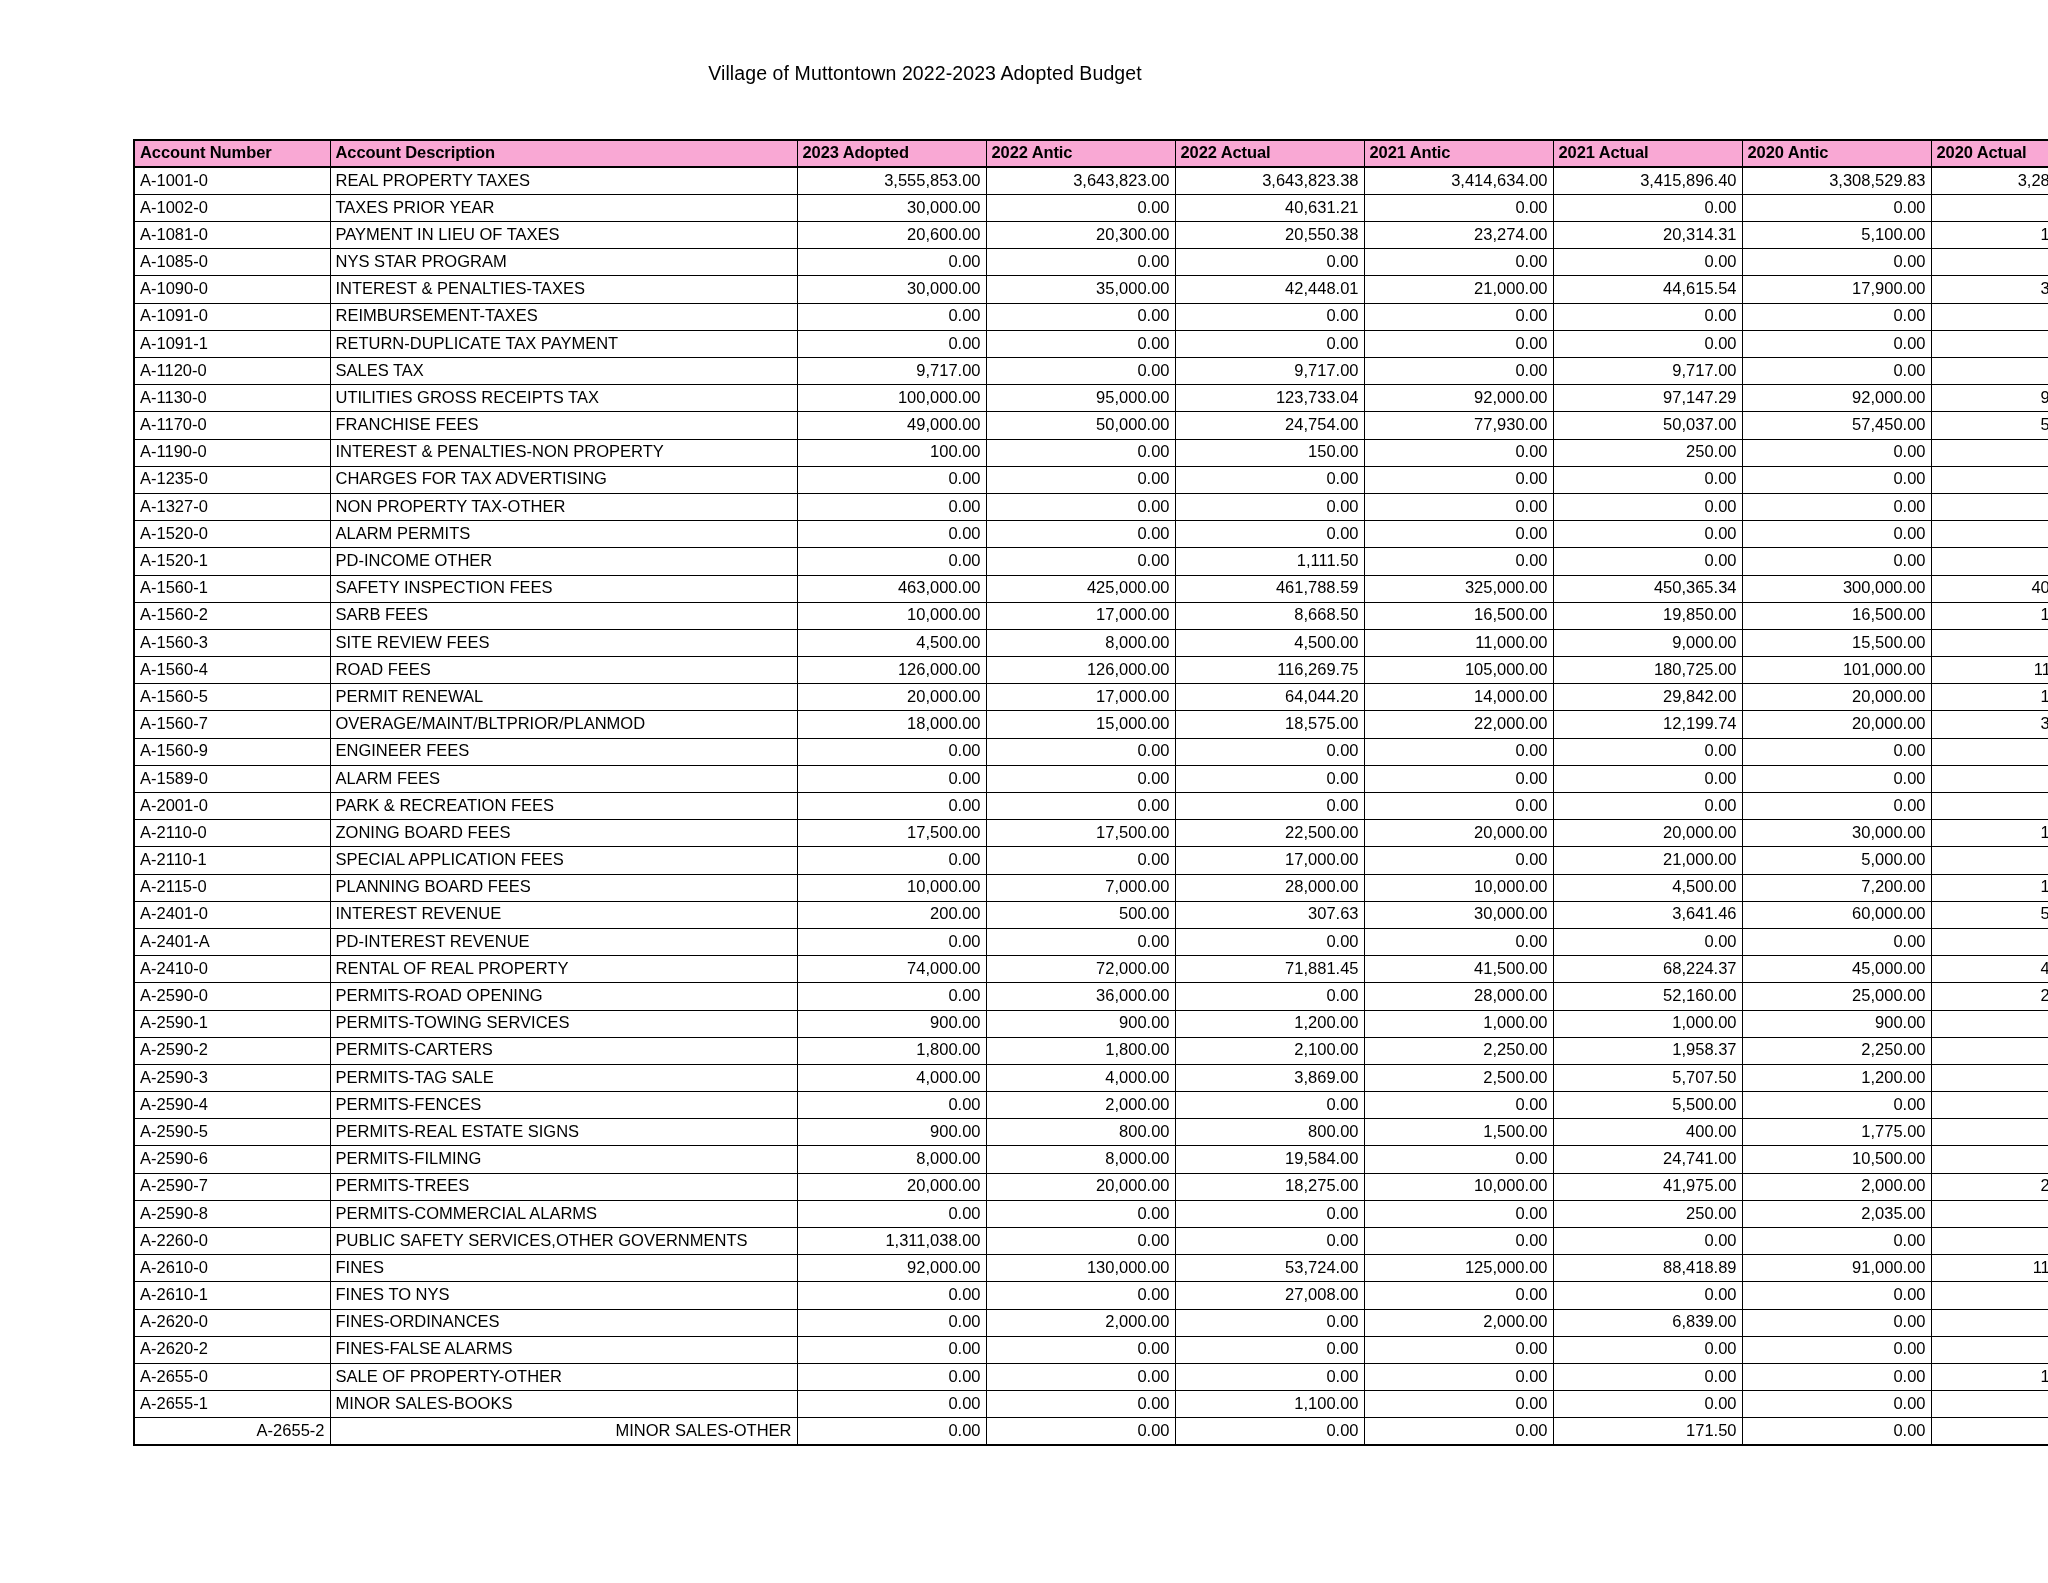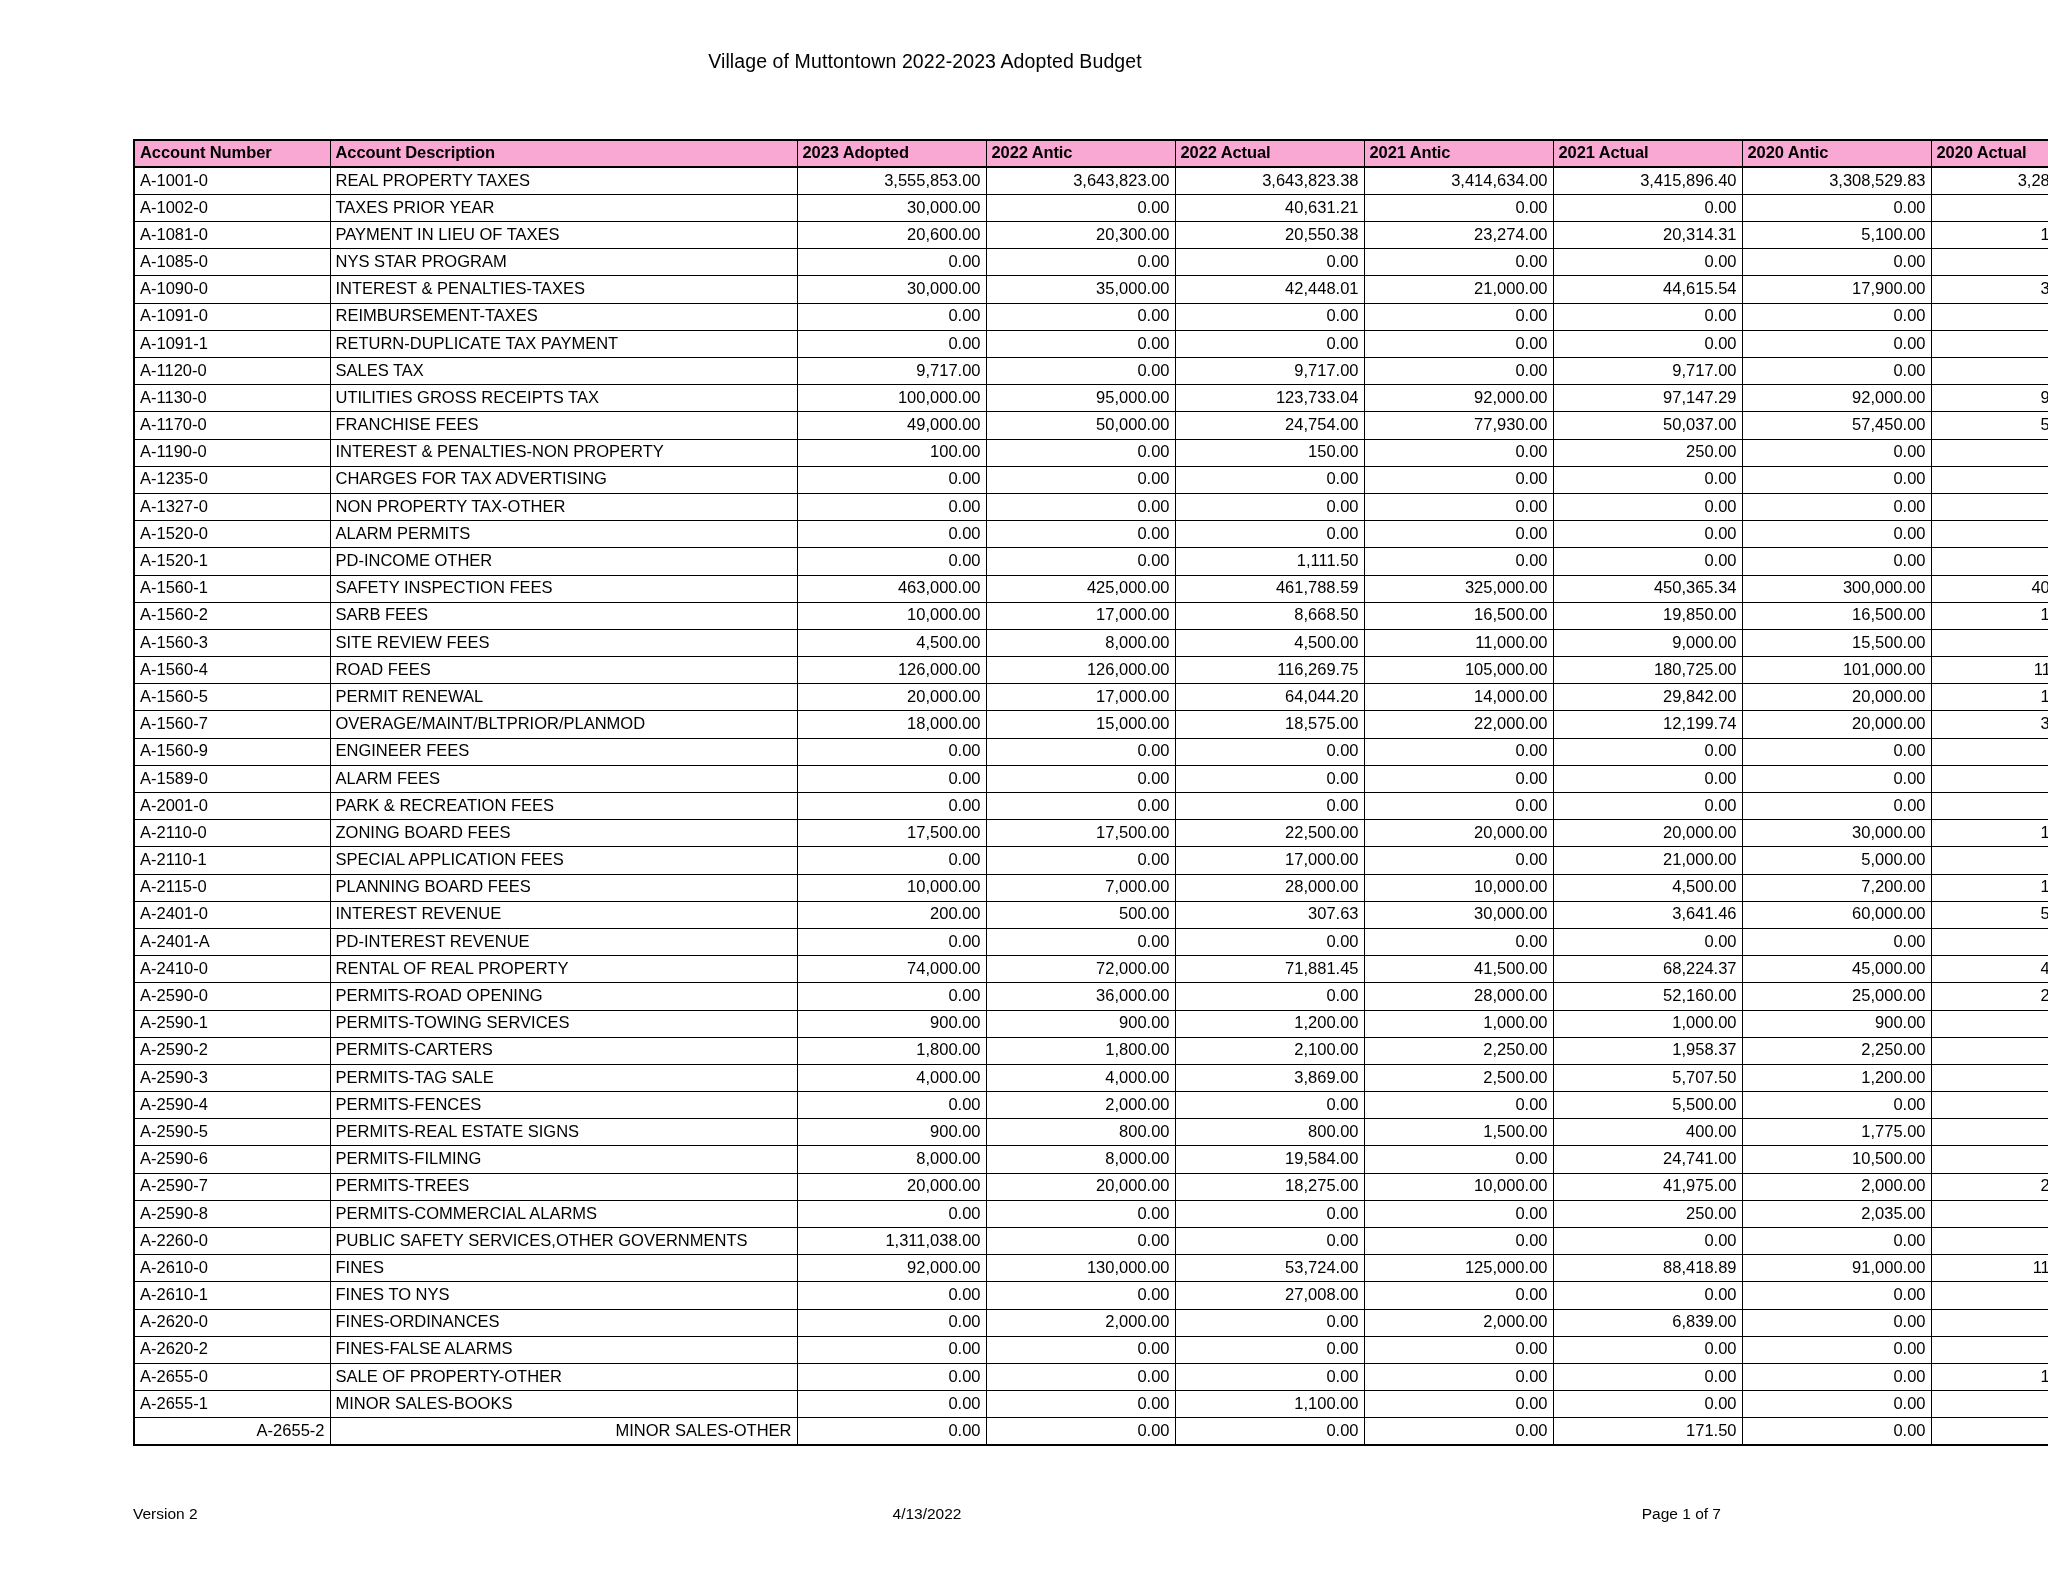--- a/index.html
+++ b/index.html
@@ -14,21 +14,21 @@
     font-family: "Liberation Sans", sans-serif;
     color: #000000;
     position: relative;
     overflow: hidden;
   }
 
   .page {
     width: 1850px;
     height: 1583px;
     position: relative;
-    padding: 0;
+    padding: 12px;
   }
 
   
   .doc-title {
     text-align: center;
     padding-top: 48px;
     line-height: 1.38;
   }
   .doc-title .line1,
   .doc-title .line2 {
@@ -671,19 +671,14 @@
             <td class="val">0.00</td>
             <td class="val">0.00</td>
             <td class="val">171.50</td>
             <td class="val">0.00</td>
             <td class="val">0.00</td>
           </tr>
         </tbody>
     </table>
   </div>
 
-  <div class="footer">
-    <span class="f-left">Version 2</span>
-    <span class="f-center">4/13/2022</span>
-    <span class="f-right">Page 1 of 7</span>
-  </div>
 
 </div>
 
 </body></html>

